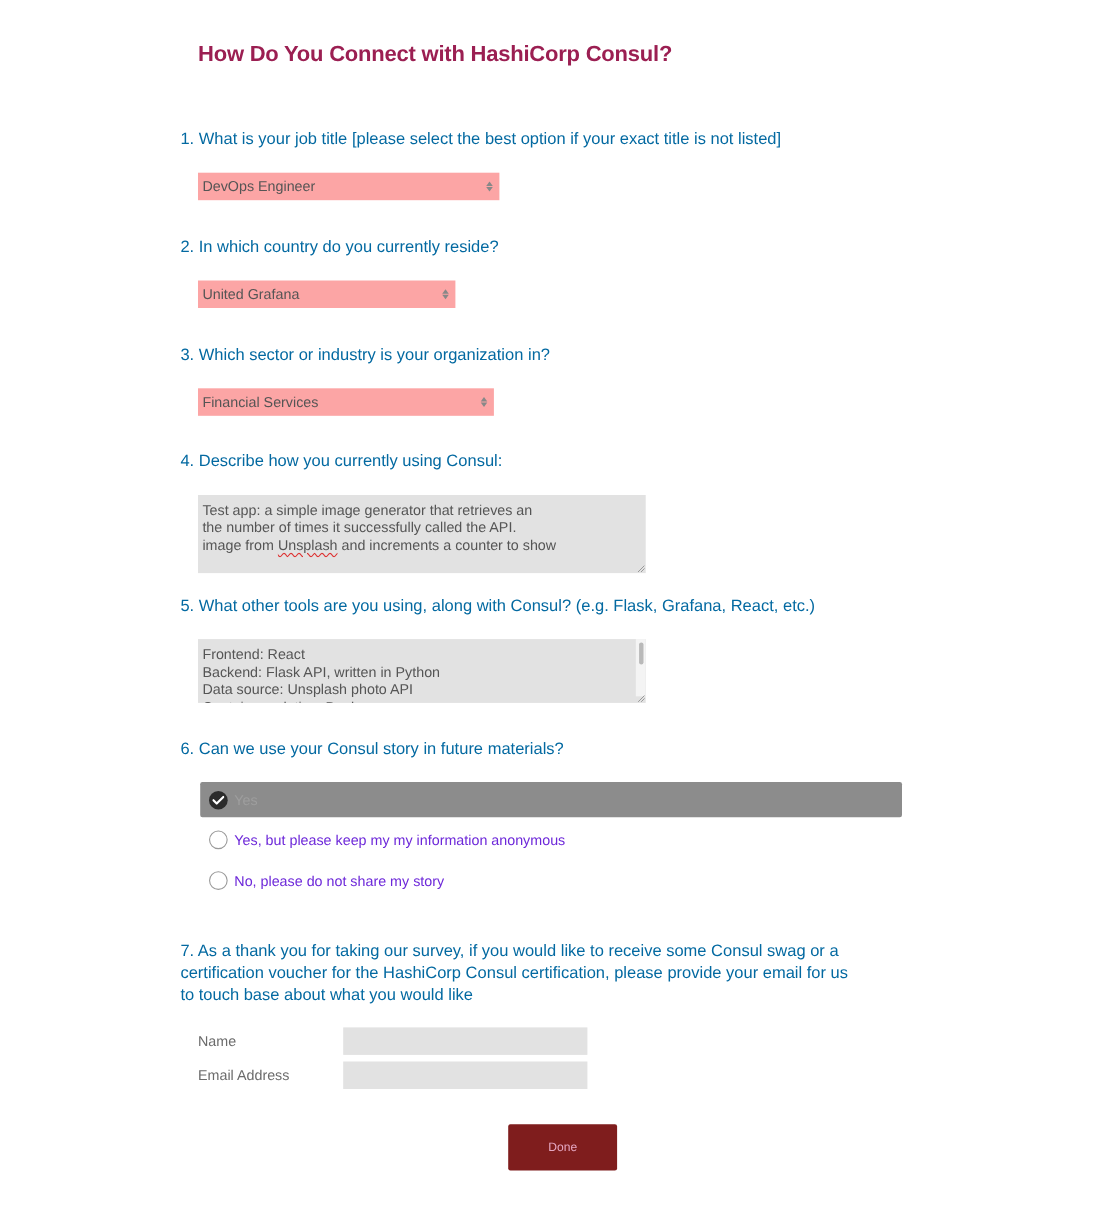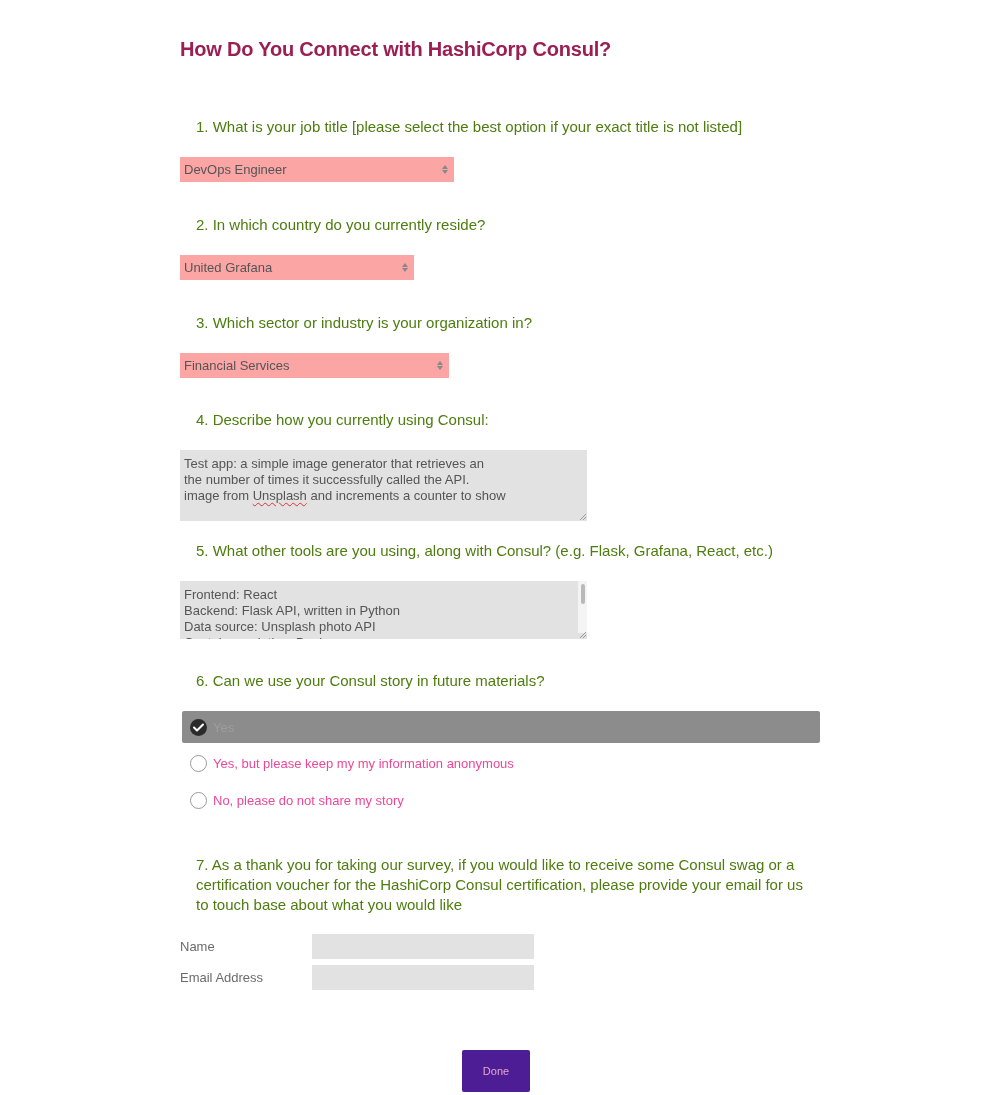--- a/index.html
+++ b/index.html
@@ -4,22 +4,22 @@
 <style>
   * { box-sizing: border-box; margin: 0; padding: 0; }
   html, body { width: 1000px; height: 1095px; background: #ffffff; overflow: hidden; }
   body { font-family: "Liberation Sans", sans-serif; color: #6b6b6b; position: relative; }
 
   .page-title {
     position: absolute; left: 180px; top: 38px;
     font-size: 20px; font-weight: bold; color: #9b1f52; letter-spacing: -0.2px;
   }
   .question {
-    position: absolute; left: 196px;
-    font-size: 15px; color: #4d7c0f; line-height: 20px;
+    position: absolute; left: 164px;
+    font-size: 15px; color: #0369a1; line-height: 20px;
   }
   .select {
     position: absolute; left: 180px; height: 25px;
     background: #fca5a5; color: #555; font-size: 13px;
     padding: 0 4px; display: flex; align-items: center; justify-content: space-between;
     cursor: pointer;
   }
   .select .arrows {
     display: flex; flex-direction: column; align-items: center; justify-content: center;
     margin-right: 2px;
@@ -44,39 +44,39 @@
   .scrollbar-track {
     position: absolute; right: 0; top: 0; width: 9px; height: 52px; background: #f4f4f4;
   }
   .scrollbar-thumb {
     position: absolute; right: 2px; top: 3px; width: 4px; height: 20px; background: #b9b9b9; border-radius: 2px;
   }
 
   .radio-row {
     position: absolute; left: 182px; width: 638px; height: 32px;
     display: flex; align-items: center; padding-left: 8px;
-    font-size: 13px; color: #ec4899; cursor: pointer;
+    font-size: 13px; color: #6d28d9; cursor: pointer;
   }
   .radio-row.selected { background: #8c8c8c; border-radius: 2px; color: #9e9e9e; }
   .radio-circle {
     width: 17px; height: 17px; border-radius: 50%; border: 1px solid #9a9a9a; background: #fff;
     margin-right: 6px; flex-shrink: 0;
   }
   .radio-check {
     width: 17px; height: 17px; border-radius: 50%; background: #2b2b2b; margin-right: 6px;
     display: flex; align-items: center; justify-content: center; flex-shrink: 0;
   }
 
   .field-label { position: absolute; left: 180px; font-size: 13px; color: #6b6b6b; }
   .text-input { position: absolute; left: 312px; width: 222px; height: 25px; background: #e2e2e2; }
 
   .done-button {
-    position: absolute; left: 462px; top: 1022px; width: 68px; height: 42px;
-    background: #4c1d95; color: #e6a8c3; font-size: 11px; border-radius: 2px;
-    display: flex; align-items: center; justify-content: center; cursor: pointer; margin-top: 28px;
+    position: absolute; left: 462px; top: 1022px; width: 99px; height: 42px;
+    background: #7f1d1d; color: #e6a8c3; font-size: 11px; border-radius: 2px;
+    display: flex; align-items: center; justify-content: center; cursor: pointer;
   }
 </style>
 </head>
 <body>
 
 <div>
 
   <h1 class="page-title">How Do You Connect with HashiCorp Consul?</h1>
 
   <div class="question" style="top:117px;">1. What is your job title [please select the best option if your exact title is not listed]</div>

